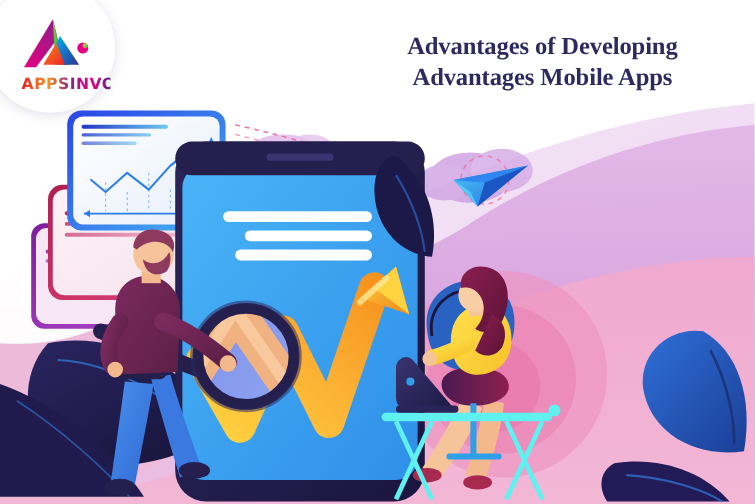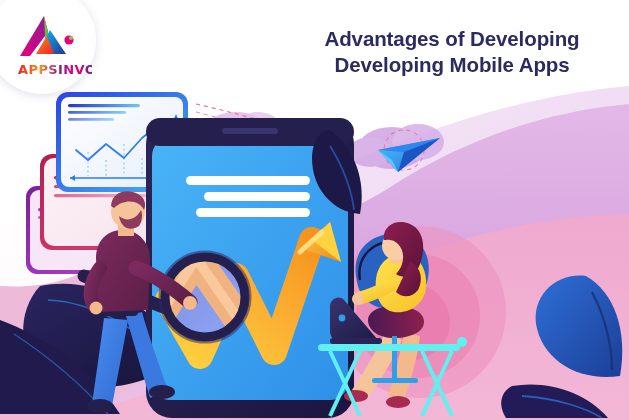--- a/index.html
+++ b/index.html
@@ -29,21 +29,21 @@
     text-align:center;
     z-index:35;
   }
   .title-block .line{
     color:#2c2a5f;
     font-size:20.5px;
     font-weight:700;
     line-height:26px;
     letter-spacing:-0.1px;
     white-space:nowrap;
-    font-family:Liberation Sans, sans-serif;
+    font-family:Liberation Serif, serif;
   }
 </style>
 </head>
 <body>
 
 <div id="banner">
 
   <svg class="layer" viewBox="0 0 629 420">
     <defs>
       <linearGradient id="gMauve" x1="0" y1="0" x2="0" y2="1">
@@ -411,16 +411,16 @@
 
       <circle cx="55" cy="30" r="4.6" fill="#e6007e"></circle>
       <circle cx="57" cy="28" r="2.1" fill="#8dc63f"></circle>
 
       <text x="4" y="64" font-family="DejaVu Sans, sans-serif" font-size="13" font-weight="700" letter-spacing="0.4" fill="url(#lgWord)">APPSINVO</text>
     </svg>
   </div>
 
   <div class="title-block">
     <div class="line">Advantages of Developing</div>
-    <div class="line">Developing Mobile Apps</div>
+    <div class="line">Advantages Mobile Apps</div>
   </div>
 
 </div>
 
 </body></html>

